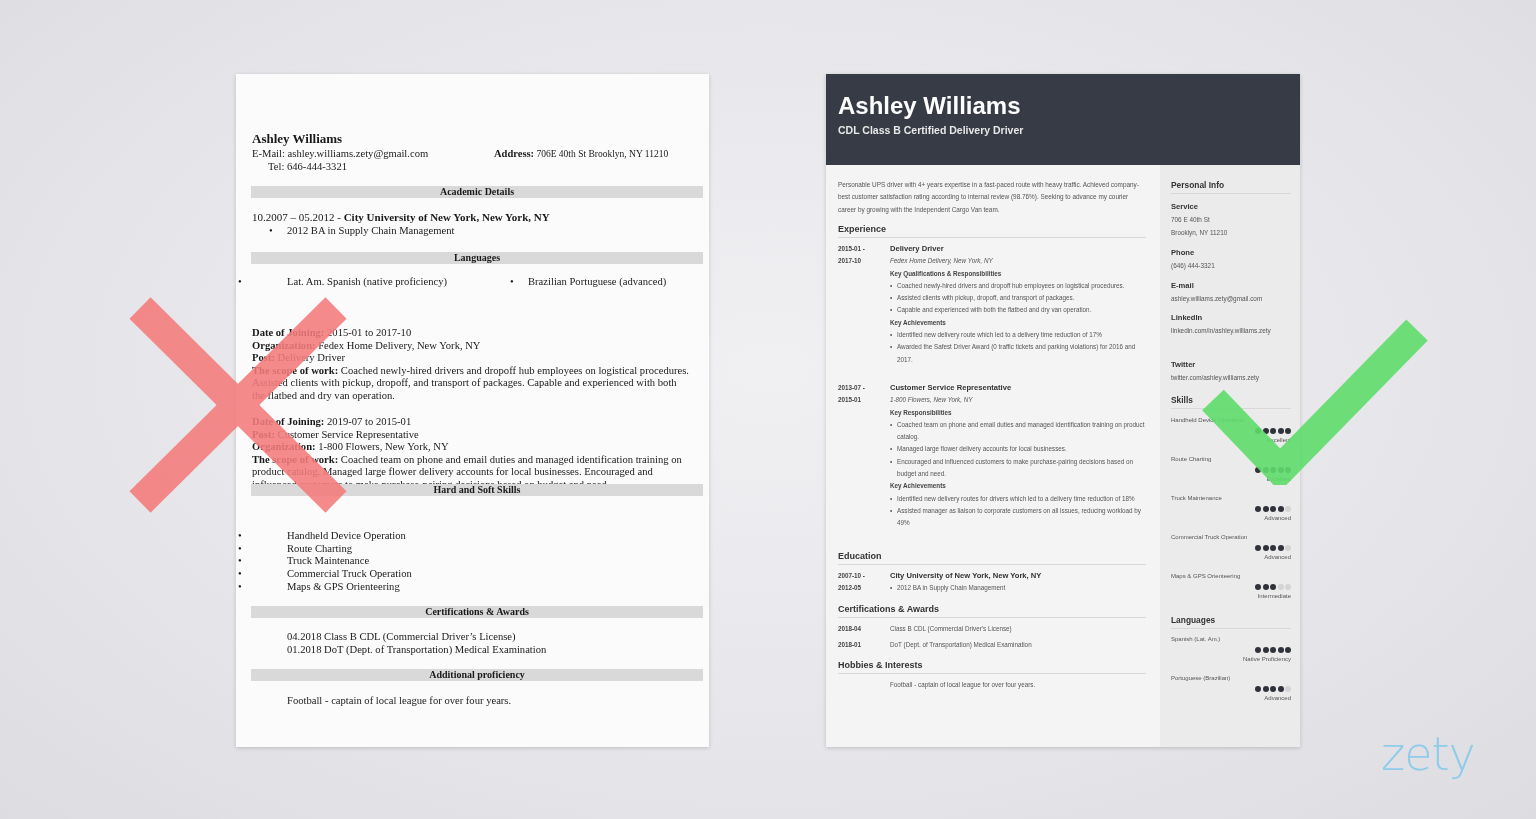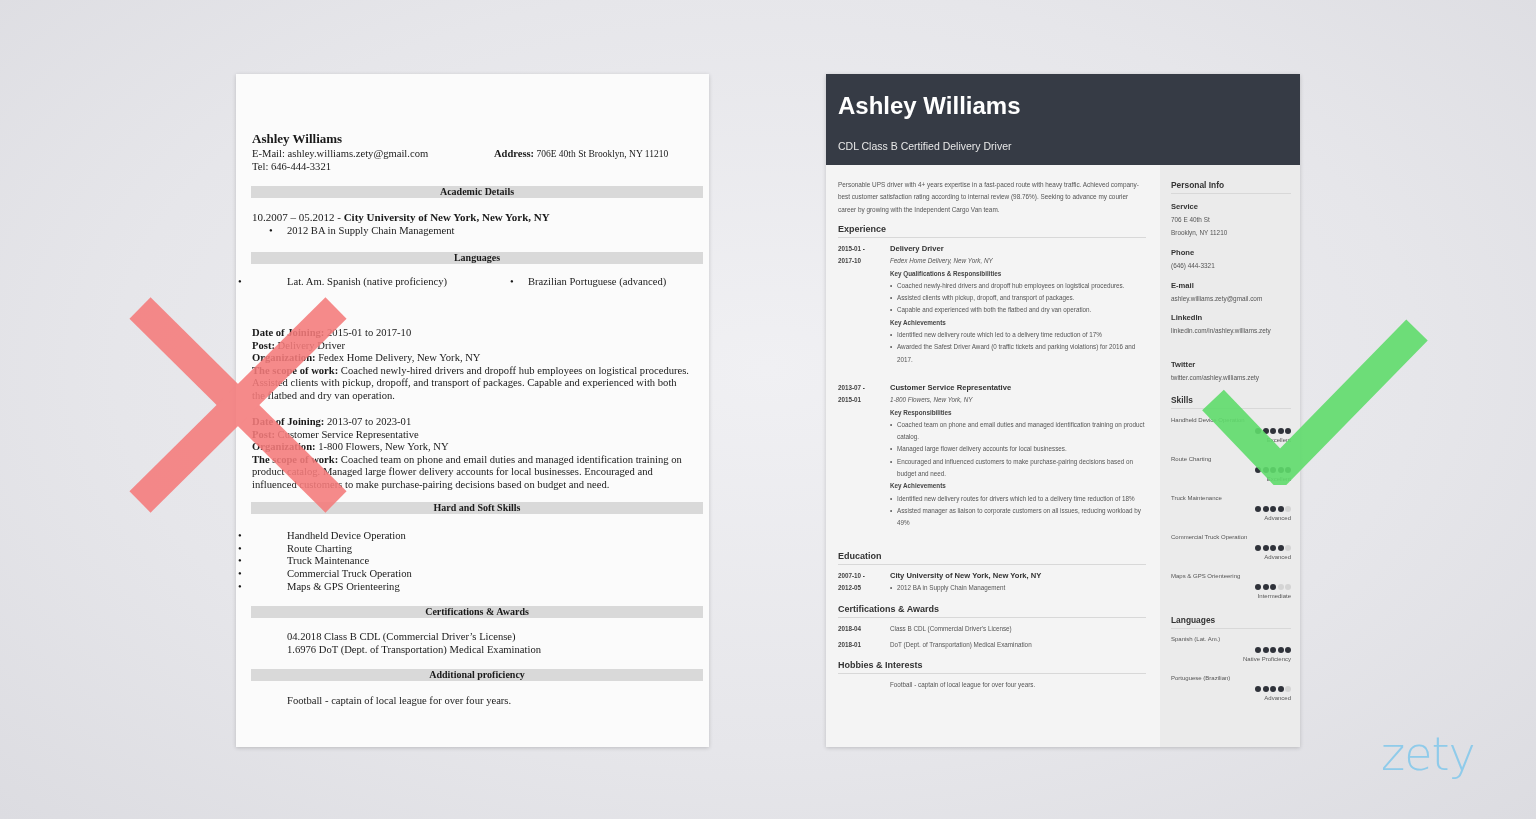--- a/index.html
+++ b/index.html
@@ -15,21 +15,21 @@
     position: absolute; left: 236px; top: 74px; width: 473px; height: 673px;
     background: #fbfbfb;
     box-shadow: 0 1px 4px rgba(0,0,0,0.18);
     font-family: "Liberation Serif", serif;
     color: #1a1a1a;
     font-size: 10.6px;
     line-height: 12.6px;
   }
   .dl-name { position: absolute; left: 16px; top: 59px; font-weight: bold; font-size: 13px; }
   .dl-email { position: absolute; left: 16px; top: 74px; }
-  .dl-tel { position: absolute; left: 16px; top: 87px; }
+  .dl-tel { position: absolute; left: 32px; top: 87px; }
   .dl-address { position: absolute; left: 258px; top: 74px; font-size: 9.5px; }
   .dl-address b { font-size: 10.5px; margin-top: 36px; }
   .dl-bar {
     position: absolute; left: 15px; width: 452px; height: 12px;
     background: #d9d9d9; text-align: center; font-weight: bold; font-size: 10px; line-height: 12px;
   }
   .dl-line { position: absolute; left: 16px; white-space: nowrap; }
   .dl-bullet::before { content: "•"; position: absolute; left: -18px; }
   .dl-para { position: absolute; left: 16px; width: 440px; }
   .dl-skills { position: absolute; left: 51px; top: 456px; }
@@ -38,21 +38,21 @@
 
   
   .doc-right {
     position: absolute; left: 826px; top: 74px; width: 474px; height: 673px;
     background: #f4f4f4;
     box-shadow: 0 1px 4px rgba(0,0,0,0.18);
     color: #333;
   }
   .dr-header { position: absolute; left: 0; top: 0; width: 474px; height: 91px; background: #363b45; }
   .dr-name { position: absolute; left: 12px; top: 18px; color: #fff; font-weight: bold; font-size: 24px; }
-  .dr-title { position: absolute; left: 12px; top: 50px; color: #e8e8e8; font-weight: normal; font-size: 10.5px; margin-top: 16px; }
+  .dr-title { position: absolute; left: 12px; top: 50px; color: #e8e8e8; font-weight: bold; font-size: 10.5px; }
   .dr-side { position: absolute; left: 334px; top: 91px; width: 140px; height: 582px; background: #ebebeb; }
   .dr-summary { position: absolute; left: 12px; top: 105px; width: 310px; font-size: 6.4px; line-height: 12.3px; color: #555; }
   .dr-h { position: absolute; left: 12px; font-size: 9px; font-weight: bold; color: #333; width: 308px; padding-bottom: 3px; border-bottom: 1px solid #d8d8d8; }
   .dr-date { position: absolute; left: 12px; font-size: 6.3px; font-weight: bold; color: #444; line-height: 12.3px; }
   .dr-col { position: absolute; left: 64px; width: 258px; font-size: 6.3px; line-height: 12.3px; color: #555; }
   .dr-col .role { font-size: 7.6px; font-weight: bold; color: #333; }
   .dr-col .org { font-style: italic; }
   .dr-col .sub { font-weight: bold; color: #444; }
   .dr-col ul { list-style: none; }
   .dr-col li { position: relative; padding-left: 7px; }
@@ -87,43 +87,43 @@
   <div class="dl-line dl-bullet" style="top:151px; left:51px">2012 BA in Supply Chain Management</div>
 
   <div class="dl-bar" style="top:178px">Languages</div>
   <div class="dl-line" style="top:202px; left:51px">Lat. Am. Spanish (native proficiency)</div>
   <div class="dl-line" style="top:202px; left:2px">•</div>
   <div class="dl-line dl-bullet" style="top:202px; left:292px">Brazilian Portuguese (advanced)</div>
 
 
   <div class="dl-para" style="top:253px">
     <div><b>Date of Joining:</b><span> 2015-01 to 2017-10</span></div>
+    <div><b>Organization:</b><span> Fedex Home Delivery, New York, NY</span></div>
     <div><b>Post:</b><span> Delivery Driver</span></div>
-    <div><b>Organization:</b><span> Fedex Home Delivery, New York, NY</span></div>
     <div><b>The scope of work:</b><span> Coached newly-hired drivers and dropoff hub employees on logistical procedures. Assisted clients with pickup, dropoff, and transport of packages. Capable and experienced with both the flatbed and dry van operation.</span></div>
   </div>
   <div class="dl-para" style="top:342px">
-    <div><b>Date of Joining:</b><span> 2013-07 to 2023-01</span></div>
+    <div><b>Date of Joining:</b><span> 2019-07 to 2015-01</span></div>
     <div><b>Post:</b><span> Customer Service Representative</span></div>
     <div><b>Organization:</b><span> 1-800 Flowers, New York, NY</span></div>
     <div><b>The scope of work:</b><span> Coached team on phone and email duties and managed identification training on product catalog. Managed large flower delivery accounts for local businesses. Encouraged and influenced customers to make purchase-pairing decisions based on budget and need.</span></div>
   </div>
 
-  <div class="dl-bar" style="top:428px">Hard and Soft Skills</div>
+  <div class="dl-bar" style="top:410px">Hard and Soft Skills</div>
   <div class="dl-skills">
     <div>Handheld Device Operation</div>
     <div>Route Charting</div>
     <div>Truck Maintenance</div>
     <div>Commercial Truck Operation</div>
     <div>Maps &amp; GPS Orienteering</div>
   </div>
 
   <div class="dl-bar" style="top:532px">Certifications &amp; Awards</div>
   <div class="dl-line" style="top:557px; left:51px">04.2018 Class B CDL (Commercial Driver’s License)</div>
-  <div class="dl-line" style="top:570px; left:51px">1.6976 DoT (Dept. of Transportation) Medical Examination</div>
+  <div class="dl-line" style="top:570px; left:51px">01.2018 DoT (Dept. of Transportation) Medical Examination</div>
 
   <div class="dl-bar" style="top:595px">Additional proficiency</div>
   <div class="dl-line" style="top:621px; left:51px">Football - captain of local league for over four years.</div>
 </div>
 
 <div class="doc-right">
   <div class="dr-header">
     <div class="dr-name">Ashley Williams</div>
     <div class="dr-title">CDL Class B Certified Delivery Driver</div>
   </div>

